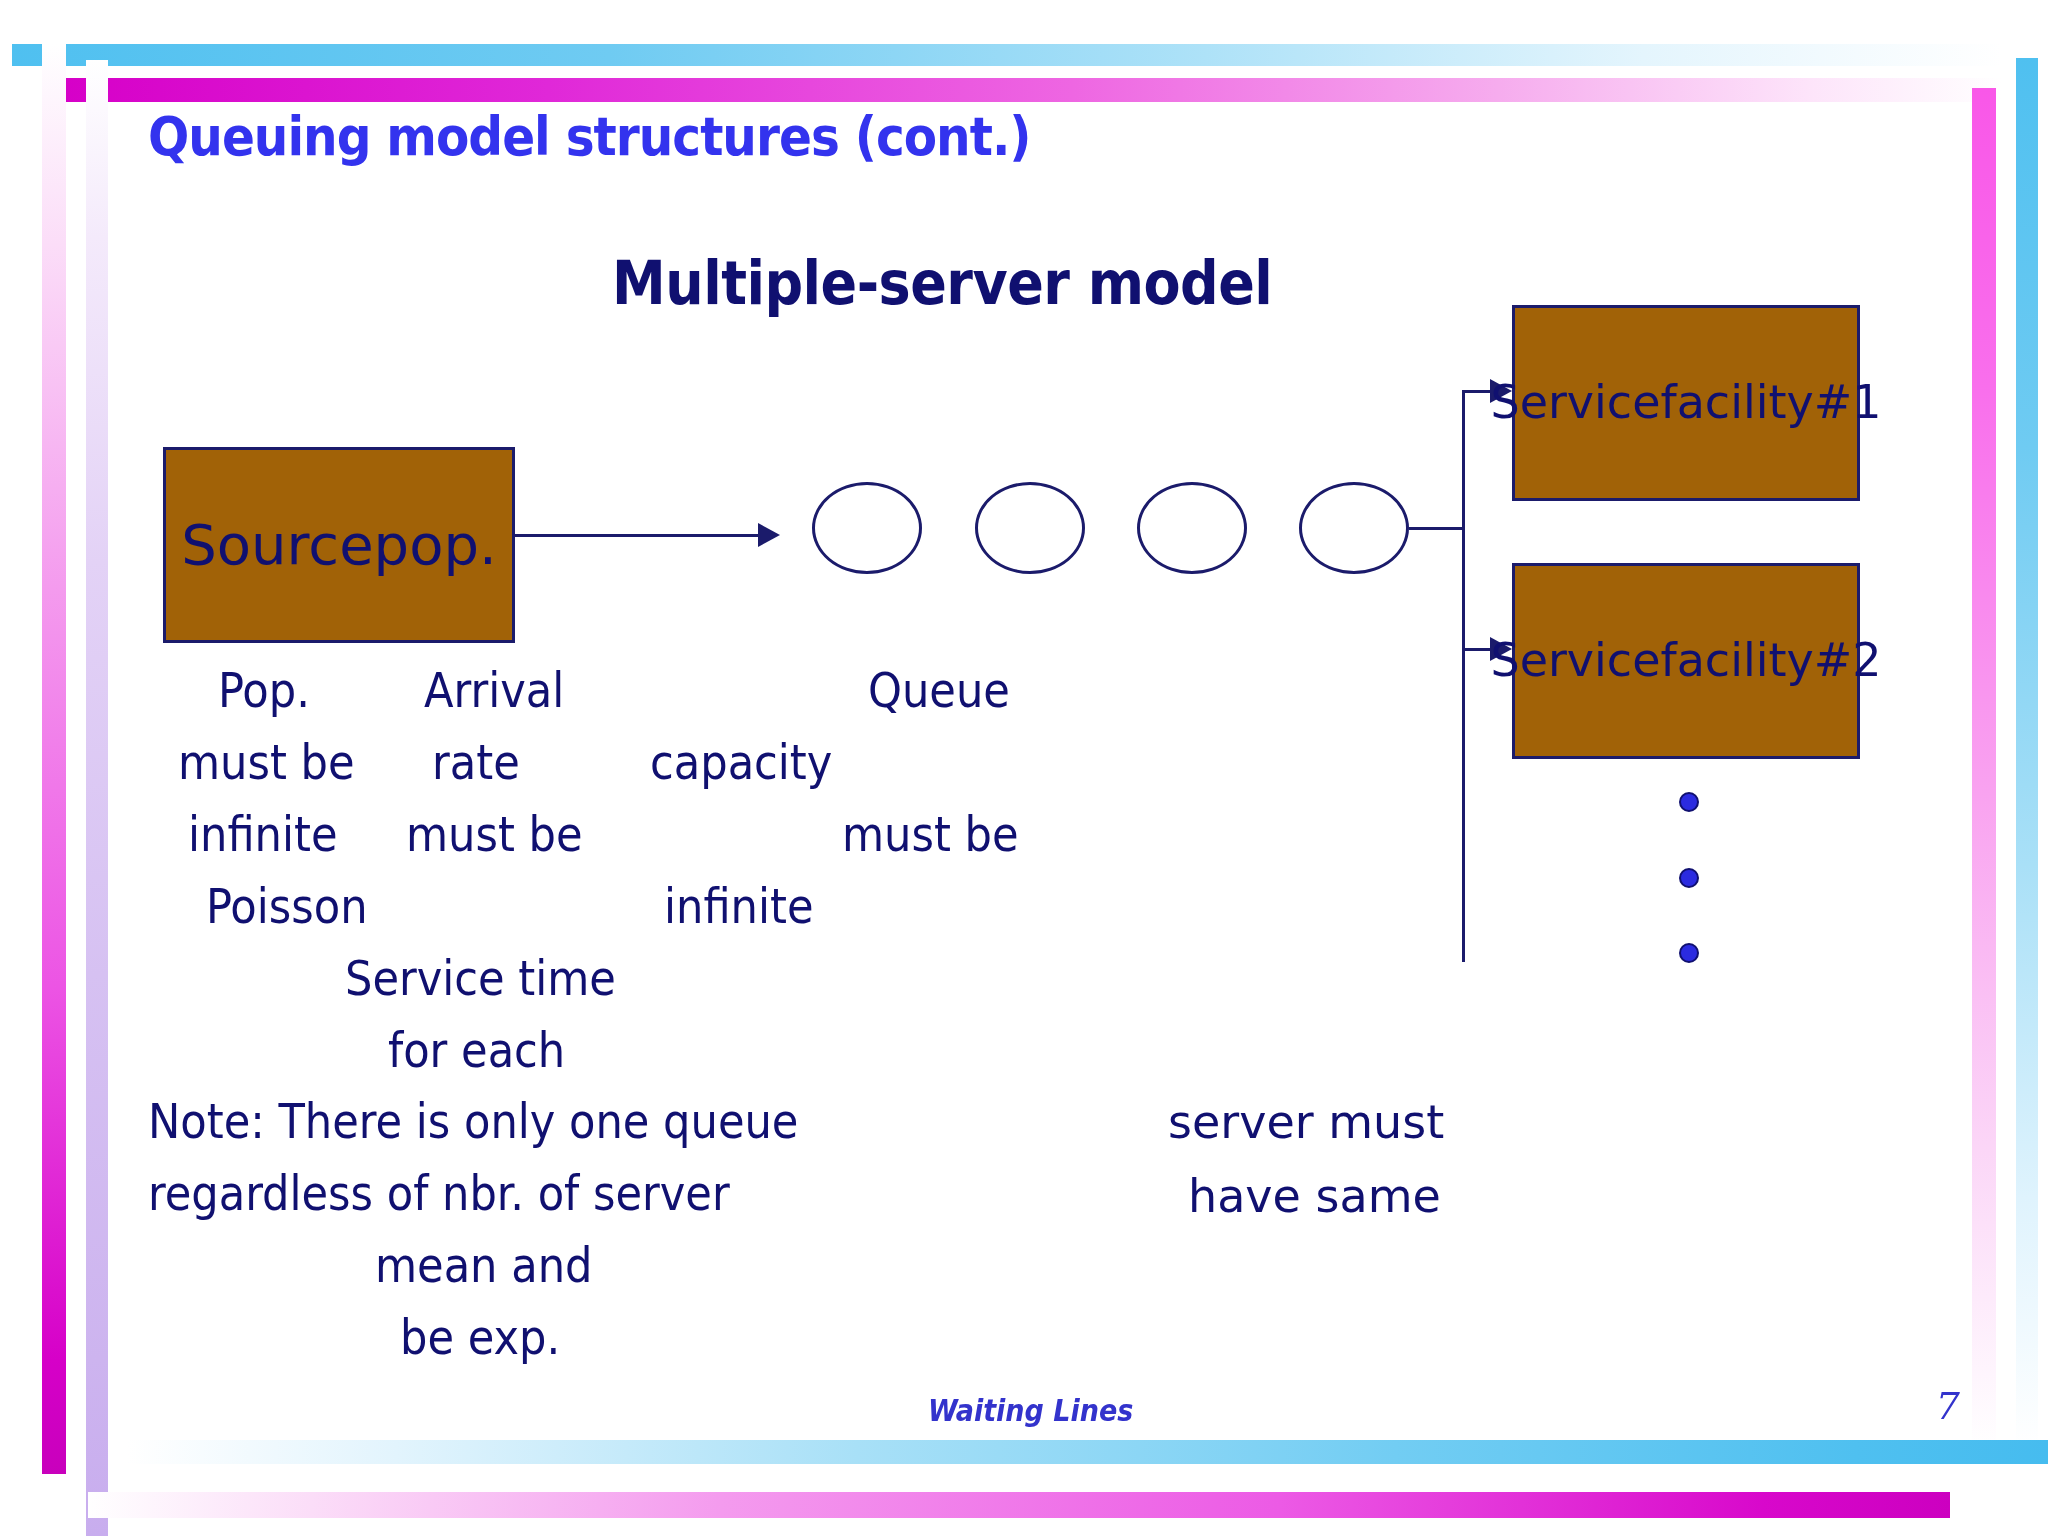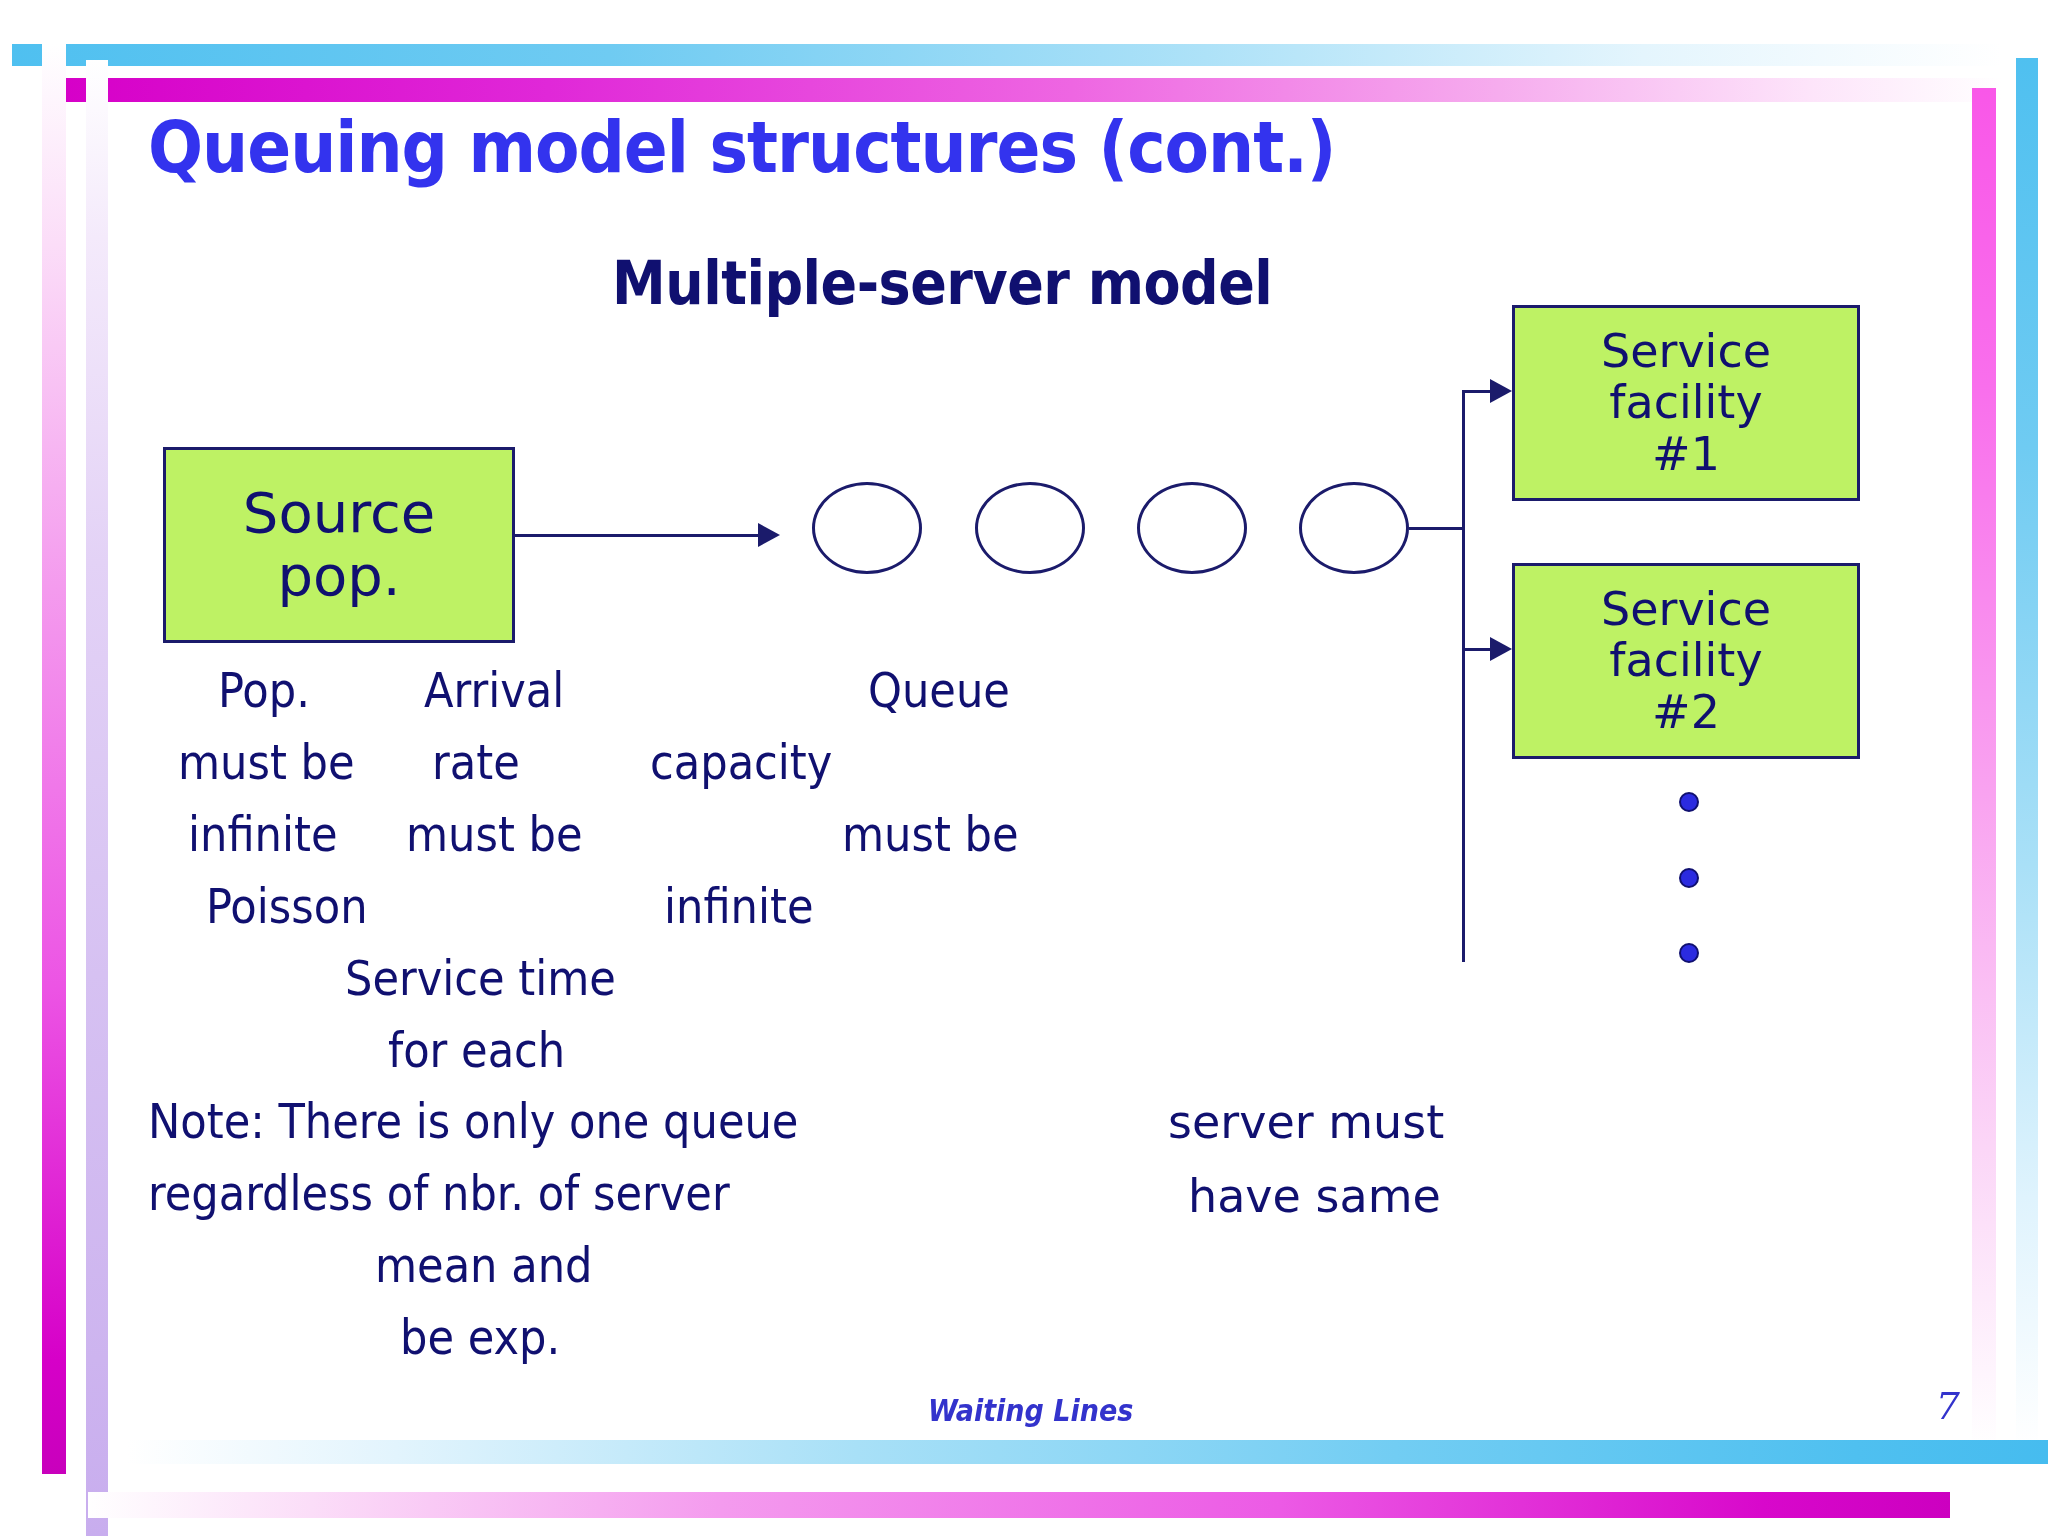--- a/index.html
+++ b/index.html
@@ -52,44 +52,44 @@
     left: 88px; bottom: 18px; width: 1862px; height: 26px;
     background: linear-gradient(to right, #FFFFFF 0%, #FBDDF8 12%, #F49BEE 34%, #EC5AE5 64%, #D808CB 90%, #CC00C0 100%);
   }
 
   
   #title {
     position: absolute;
     left: 148px; top: 105px;
     font-family: "DejaVu Sans Condensed", "Liberation Sans Narrow", "Liberation Sans", sans-serif;
     font-weight: bold;
-    font-size: 72px;
+    font-size: 54px;
     letter-spacing: -1px;
     color: #3333EE;
     white-space: nowrap;
   }
   #subtitle {
     position: absolute;
     left: 612px; top: 248px;
     font-family: "DejaVu Sans Condensed", "Liberation Sans Narrow", "Liberation Sans", sans-serif;
     font-weight: bold;
     font-size: 60px;
     letter-spacing: -0.5px;
     color: #101070;
     white-space: nowrap;
   }
 
   
   .box {
     position: absolute;
     border: 3px solid #1B1B6B;
-    background: #bef264;
+    background: #a16207;
     box-sizing: border-box;
     display: flex;
-    flex-direction: column;
+    flex-direction: row;
     align-items: center;
     justify-content: center;
     color: #101070;
     font-family: "DejaVu Sans", sans-serif;
     line-height: 1.12;
     text-align: center;
   }
   #box-source { left: 163px; top: 447px; width: 352px; height: 196px; font-size: 56px; }
   #box-fac1   { left: 1512px; top: 305px; width: 348px; height: 196px; font-size: 46px; }
   #box-fac2   { left: 1512px; top: 563px; width: 348px; height: 196px; font-size: 46px; }

